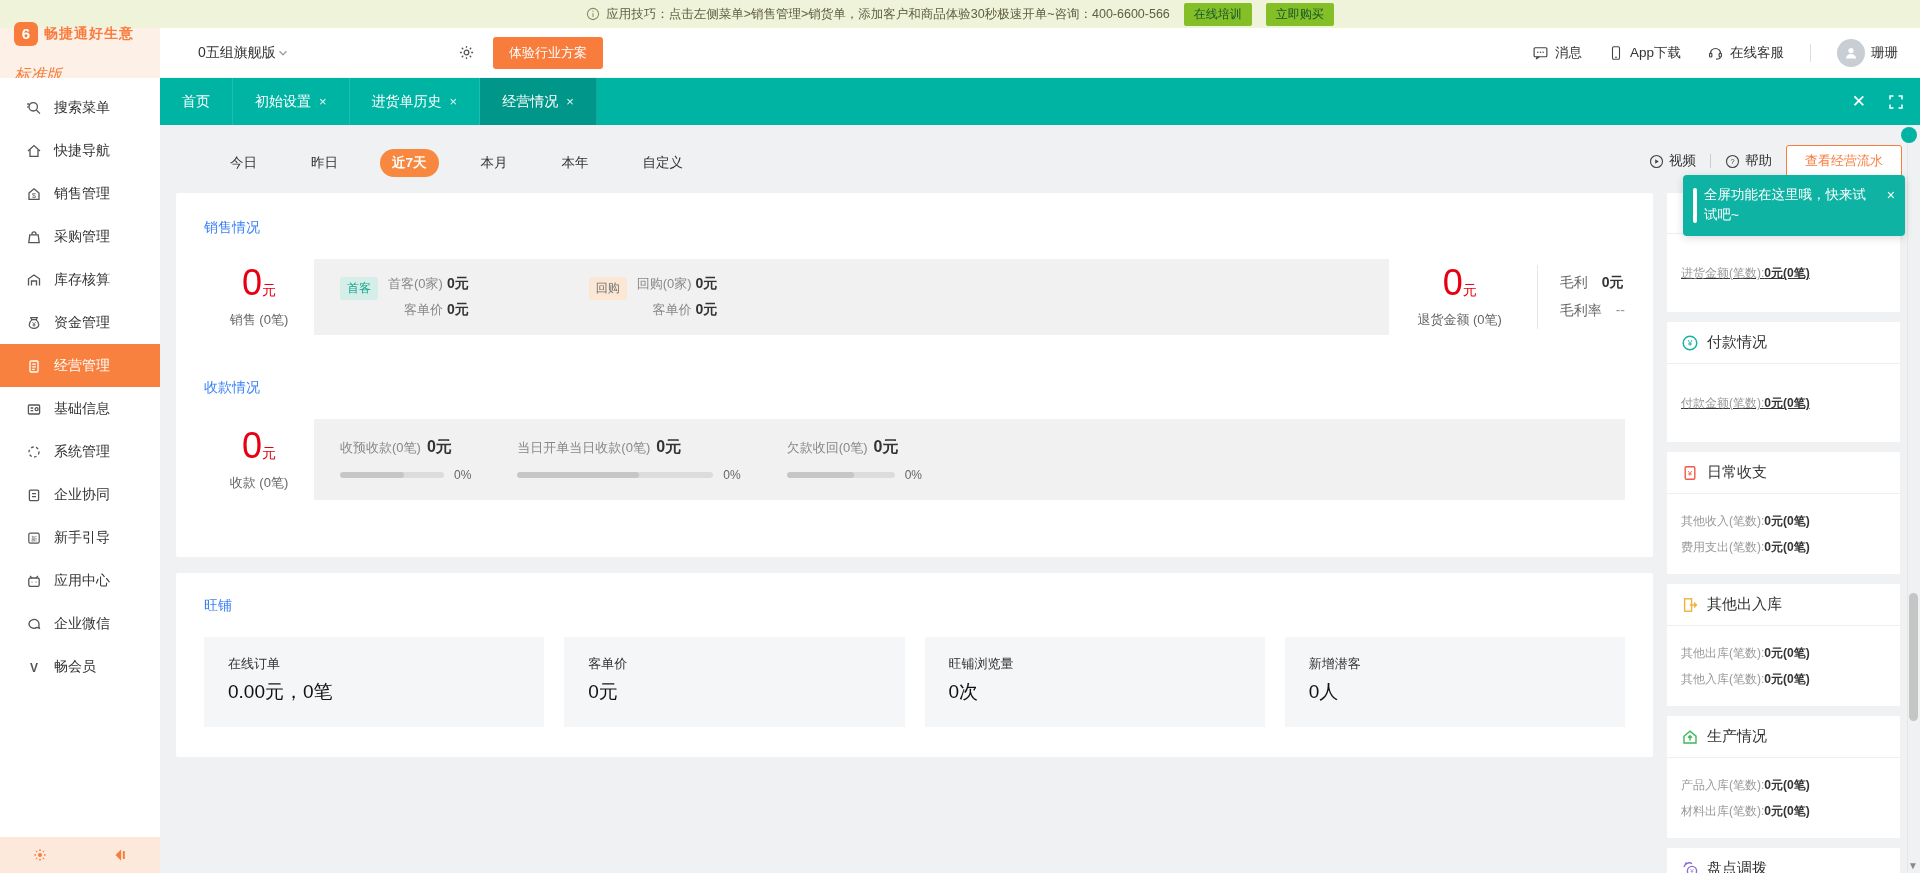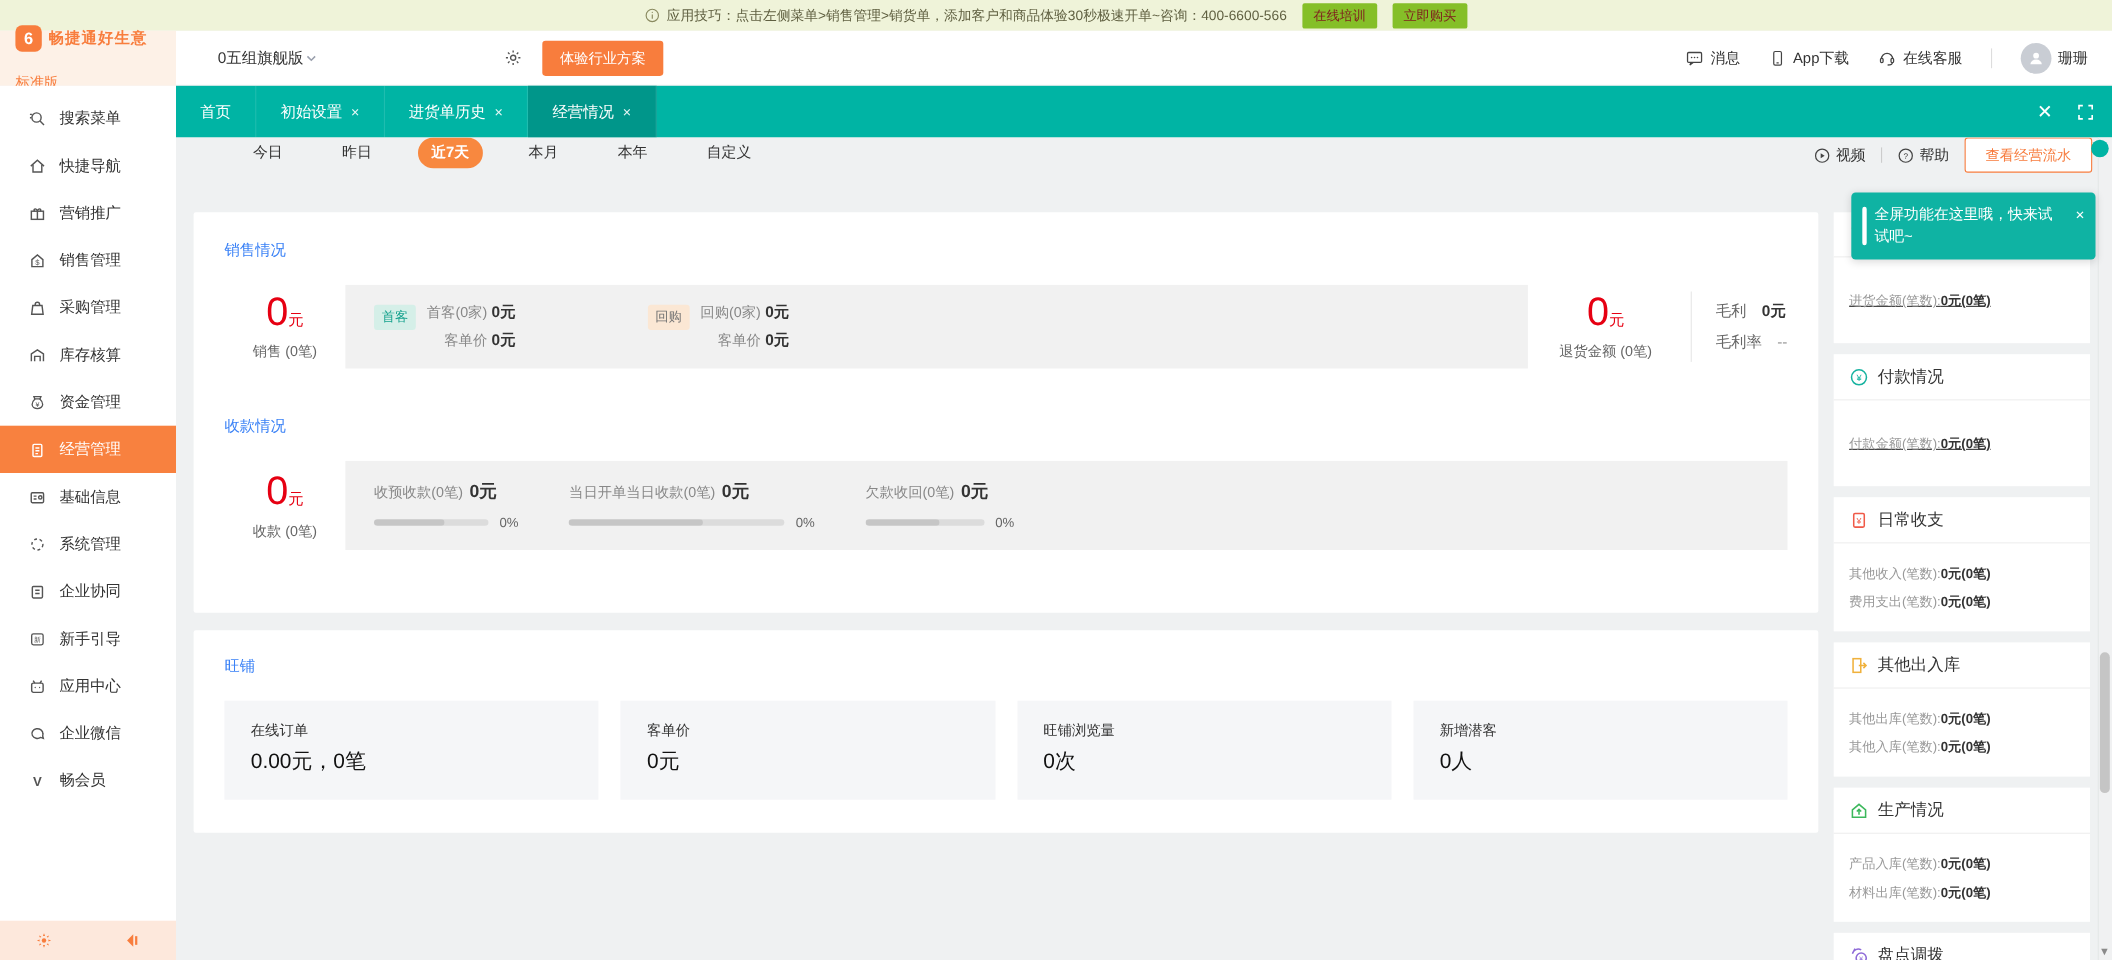--- a/index.html
+++ b/index.html
@@ -2,29 +2,29 @@
 <html><head>
 <meta charset="utf-8">
 <style>
   * { margin:0; padding:0; box-sizing:border-box; }
   html,body { width:1920px; height:873px; overflow:hidden;
     font-family:"Liberation Sans","DejaVu Sans",sans-serif; font-size:13px; color:#333; background:#eff1f2; }
 
   
   .notice-bar { height:28px; background:#eff3d9; display:flex; align-items:center; justify-content:center; gap:14px; }
   .notice-text { color:#5f5f40; font-size:12.5px; display:flex; align-items:center; gap:6px; }
-  .notice-btn { background:#85bf28; color:#7f1d1d; font-size:12px; padding:3px 10px; border-radius:2px; cursor:pointer; border:none; }
+  .notice-btn { background:#85bf28; color:#14532d; font-size:12px; padding:3px 10px; border-radius:2px; cursor:pointer; border:none; }
 
   
   .header { height:50px; background:#fff; display:flex; align-items:center; border-bottom:1px solid #f0f0f0; }
   .logo-box { width:160px; height:50px; background:#fdf1e7; padding:6px 10px 4px 14px; display:flex; flex-direction:column; justify-content:center; }
   .logo-row { display:flex; align-items:center; gap:6px; }
   .logo-mark { width:24px; height:24px; border-radius:6px; background:#f87d3d; color:#fff; font-weight:bold; font-size:15px; display:flex; align-items:center; justify-content:center; }
   .brand-name { color:#f87d3d; font-size:14px; font-weight:bold; letter-spacing:1px; }
-  .brand-edition { color:#f87d3d; font-size:13px; margin-top:19px; }
+  .brand-edition { color:#f87d3d; font-size:16px; margin-top:19px;font-style:italic; }
   .org-select { margin-left:38px; width:240px; display:flex; align-items:center; justify-content:flex-start; color:#333; font-size:14px; cursor:pointer; }
   .hdr-gear { margin-left:20px; color:#555; cursor:pointer; display:flex; }
   .industry-btn { margin-left:18px; background:#f87d3d; color:#fff; border:none; border-radius:3px; font-size:13px; padding:7px 16px; cursor:pointer; }
   .hdr-right { margin-left:auto; display:flex; align-items:center; gap:26px; padding-right:22px; color:#333; }
   .hdr-item { display:flex; align-items:center; gap:6px; font-size:13.5px; cursor:pointer; color:#333; }
   .hdr-divider { width:1px; height:18px; background:#ddd; }
   .avatar { width:28px; height:28px; border-radius:50%; background:#c9cdd4; display:flex; align-items:center; justify-content:center; }
 
   
   .main-row { display:flex; height:795px; }
@@ -43,21 +43,21 @@
   .content-col { flex:1; display:flex; flex-direction:column; position:relative; }
   .tabbar { height:47px; background:#00b4a4; display:flex; align-items:stretch; color:#fff; }
   .tab { display:flex; align-items:center; gap:8px; padding:0 22px; font-size:14px; cursor:pointer; border-right:1px solid rgba(255,255,255,0.12); }
   .tab.active { background:#00968a; }
   .tab-close { font-size:13px; opacity:.9; cursor:pointer; }
   .tabbar-right { margin-left:auto; display:flex; align-items:center; gap:22px; padding-right:16px; }
   .tabbar-right .tbic { color:#fff; cursor:pointer; display:flex; font-size:17px; }
 
   
   .content { flex:1; background:#eff1f2; position:relative; overflow:hidden; }
-  .filter-row { height:52px; display:flex; align-items:flex-start; padding:0 18px 0 58px; }
+  .filter-row { height:52px; display:flex; align-items:flex-end; padding:0 18px 0 58px; }
   .filter-opt { color:#333; font-size:13.5px; margin-right:30px; padding:5px 12px; border-radius:14px; cursor:pointer; }
   .filter-opt.active { background:#f8883f; color:#fff; font-weight:bold; }
   .filter-right { margin-left:auto; display:flex; align-items:center; gap:14px; }
   .fr-link { display:flex; align-items:center; gap:5px; color:#333; font-size:13.5px; cursor:pointer; }
   .fr-sep { width:1px; height:14px; background:#ccc; }
   .flow-btn { background:#fff; border:1px solid #f77c3e; color:#f77c3e; border-radius:3px; font-size:13px; padding:6px 18px; cursor:pointer; }
 
   .content-inner { display:flex; gap:14px; padding:16px 20px 0 16px; align-items:flex-start; }
   .main-col { flex:1; }
   .card { background:#fff; border-radius:2px; }
@@ -213,30 +213,20 @@
         <span>搜索菜单</span>
       </div>
       <div class="side-item">
         <span class="ic">
             <svg width="16" height="16" viewBox="0 0 16 16" fill="none" stroke="currentColor" stroke-width="1.3">
               <path d="M2 8 L8 2.6 L14 8"></path>
               <path d="M4 6.8 V13.4 H12 V6.8"></path>
             </svg>
           </span>
         <span>快捷导航</span>
-      </div>
-      <div class="side-item">
-        <span class="ic">
-            <svg width="16" height="16" viewBox="0 0 16 16" fill="none" stroke="currentColor" stroke-width="1.3">
-              <rect x="2.5" y="6" width="11" height="7.4"></rect>
-              <path d="M8 6 V13.4"></path>
-              <path d="M5.5 6 C3.8 4.6 6.4 2.4 8 5.4 C9.6 2.4 12.2 4.6 10.5 6"></path>
-            </svg>
-          </span>
-        <span>营销推广</span>
       </div>
       <div class="side-item">
         <span class="ic">
             <svg width="16" height="16" viewBox="0 0 16 16" fill="none" stroke="currentColor" stroke-width="1.3">
               <path d="M3 7 L8 2.8 L13 7 V13.4 H3 Z"></path>
               <text x="8" y="12" font-size="7" text-anchor="middle" fill="currentColor" stroke="none">$</text>
             </svg>
           </span>
         <span>销售管理</span>
       </div>

